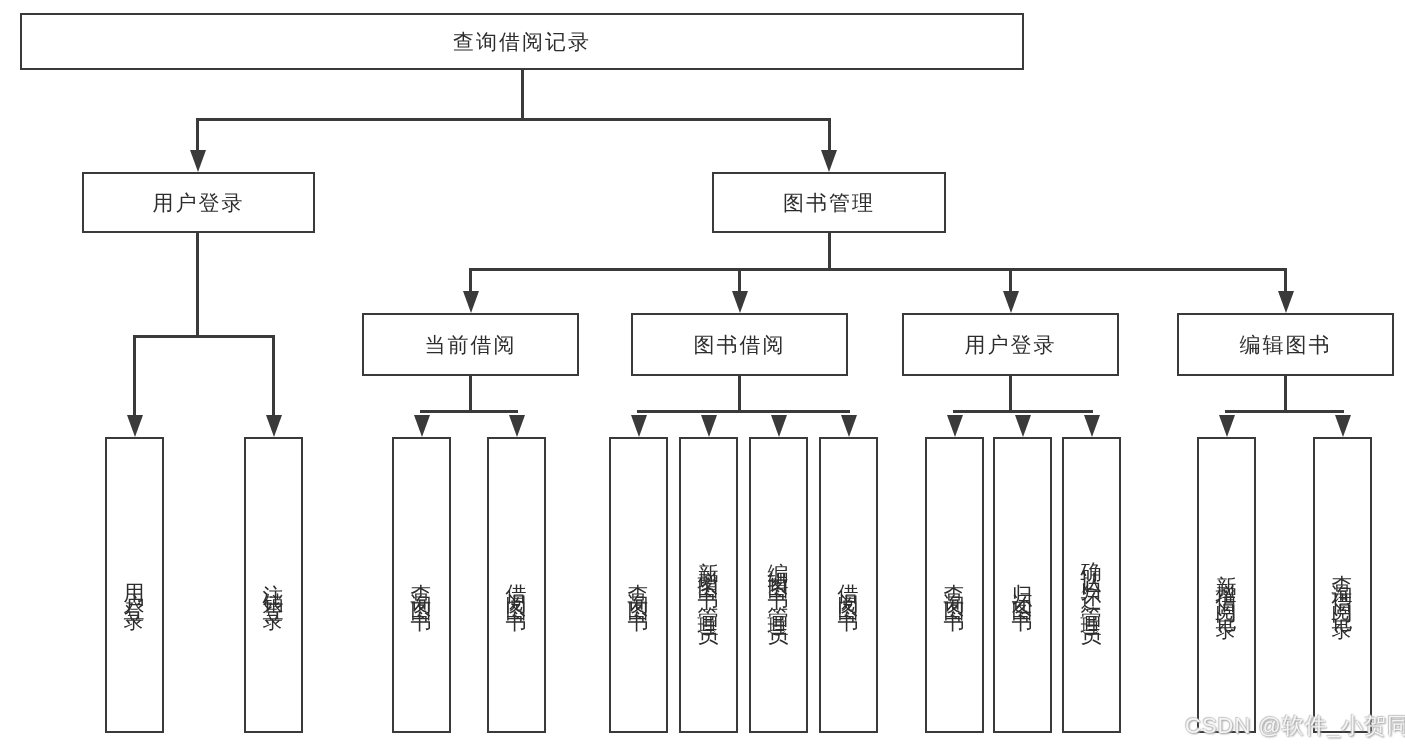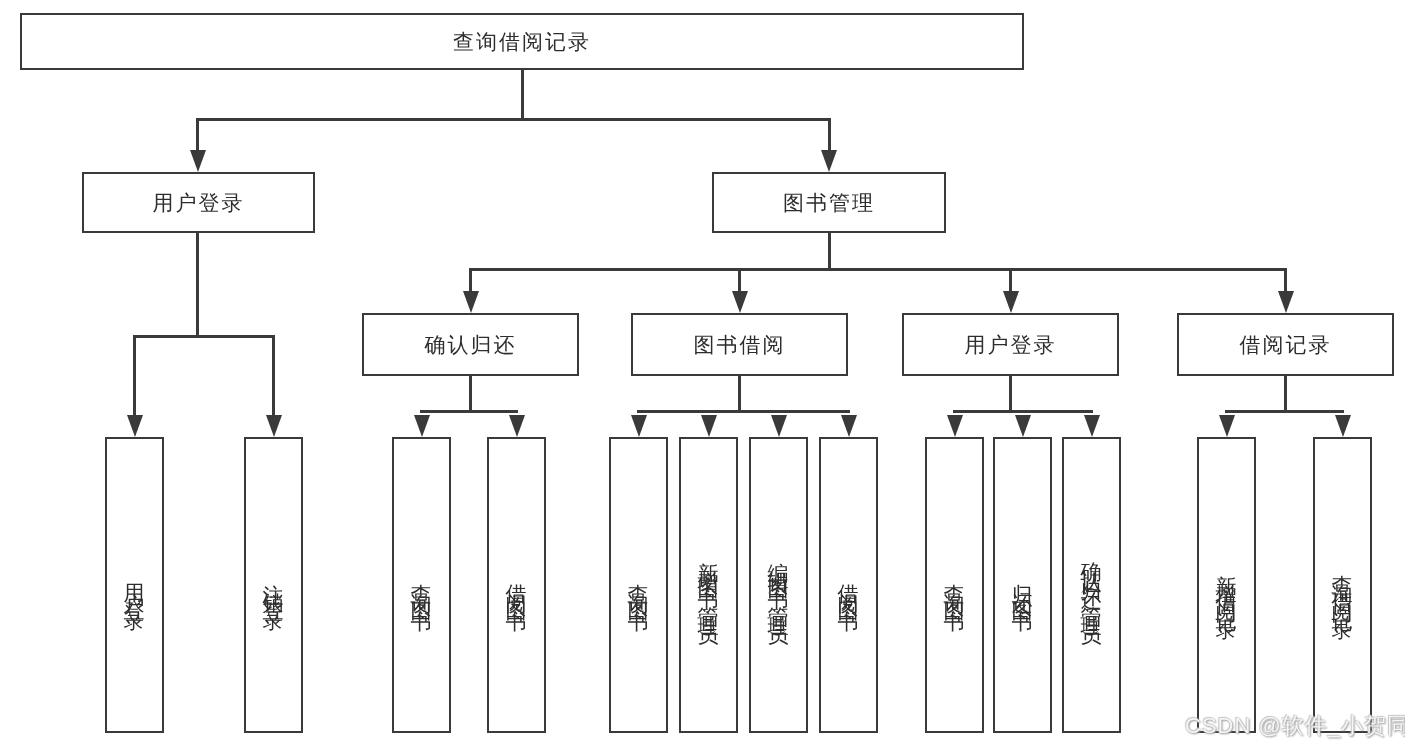--- a/index.html
+++ b/index.html
@@ -87,30 +87,30 @@
   <div class="vline" style="left:469px;top:268px;height:25px;"></div>
   <div class="arrow" style="left:462.5px;top:291px;"></div>
   <div class="vline" style="left:738px;top:268px;height:25px;"></div>
   <div class="arrow" style="left:731.5px;top:291px;"></div>
   <div class="vline" style="left:1009px;top:268px;height:25px;"></div>
   <div class="arrow" style="left:1002.5px;top:291px;"></div>
   <div class="vline" style="left:1284px;top:268px;height:25px;"></div>
   <div class="arrow" style="left:1277.5px;top:291px;"></div>
 
   <div class="box" style="left:362px;top:313px;width:217px;height:63px;">
-    <span>确认归还</span>
+    <span>当前借阅</span>
   </div>
   <div class="box" style="left:631px;top:313px;width:217px;height:63px;font-family:Liberation Serif, serif;">
     <span>图书借阅</span>
   </div>
   <div class="box" style="left:902px;top:313px;width:217px;height:63px;">
     <span>用户登录</span>
   </div>
   <div class="box" style="left:1177px;top:313px;width:217px;height:63px;">
-    <span>借阅记录</span>
+    <span>编辑图书</span>
   </div>
 
   <div class="vline" style="left:469px;top:376px;height:37px;"></div>
   <div class="hline" style="left:420px;top:410px;width:98px;"></div>
   <div class="arrow" style="left:413.5px;top:415px;"></div>
   <div class="arrow" style="left:508.5px;top:415px;"></div>
 
   <div class="vline" style="left:738px;top:376px;height:37px;"></div>
   <div class="hline" style="left:637px;top:410px;width:213px;"></div>
   <div class="arrow" style="left:630.5px;top:415px;"></div>

